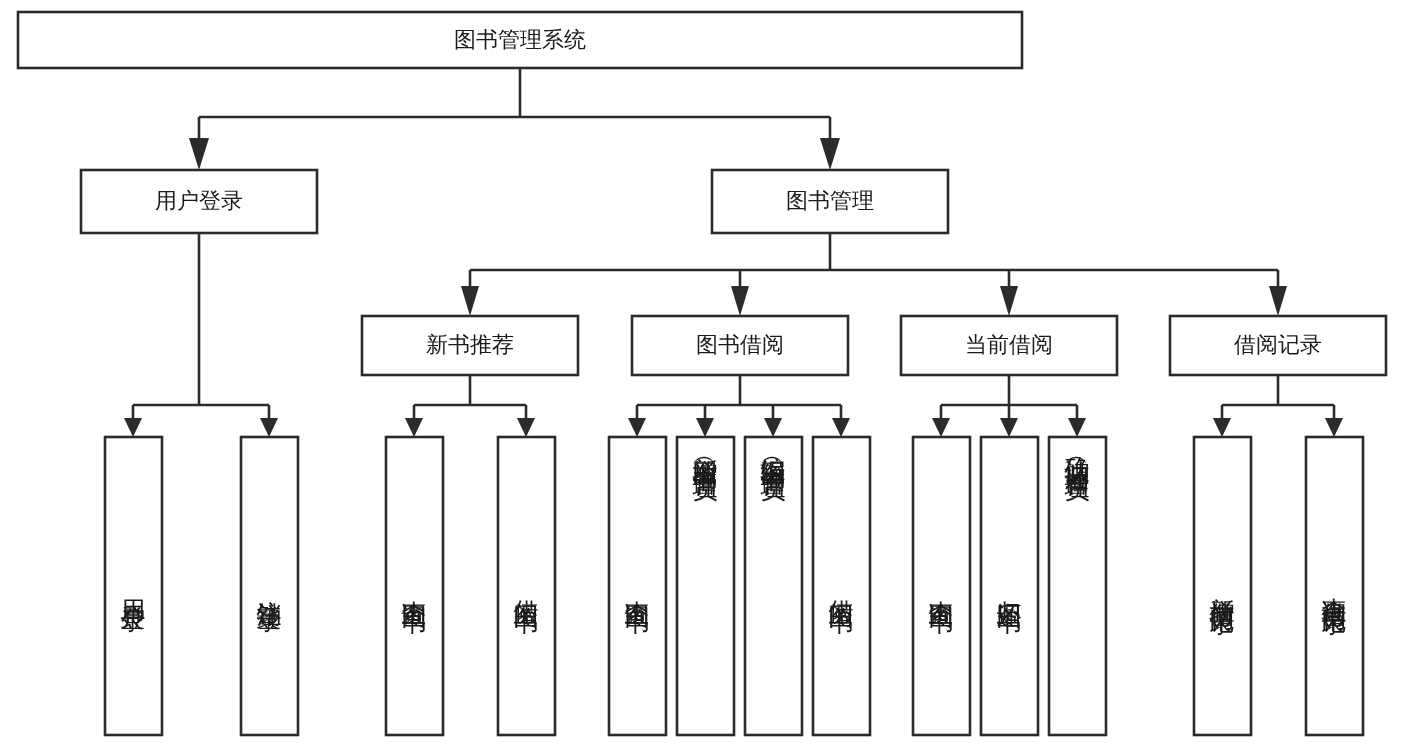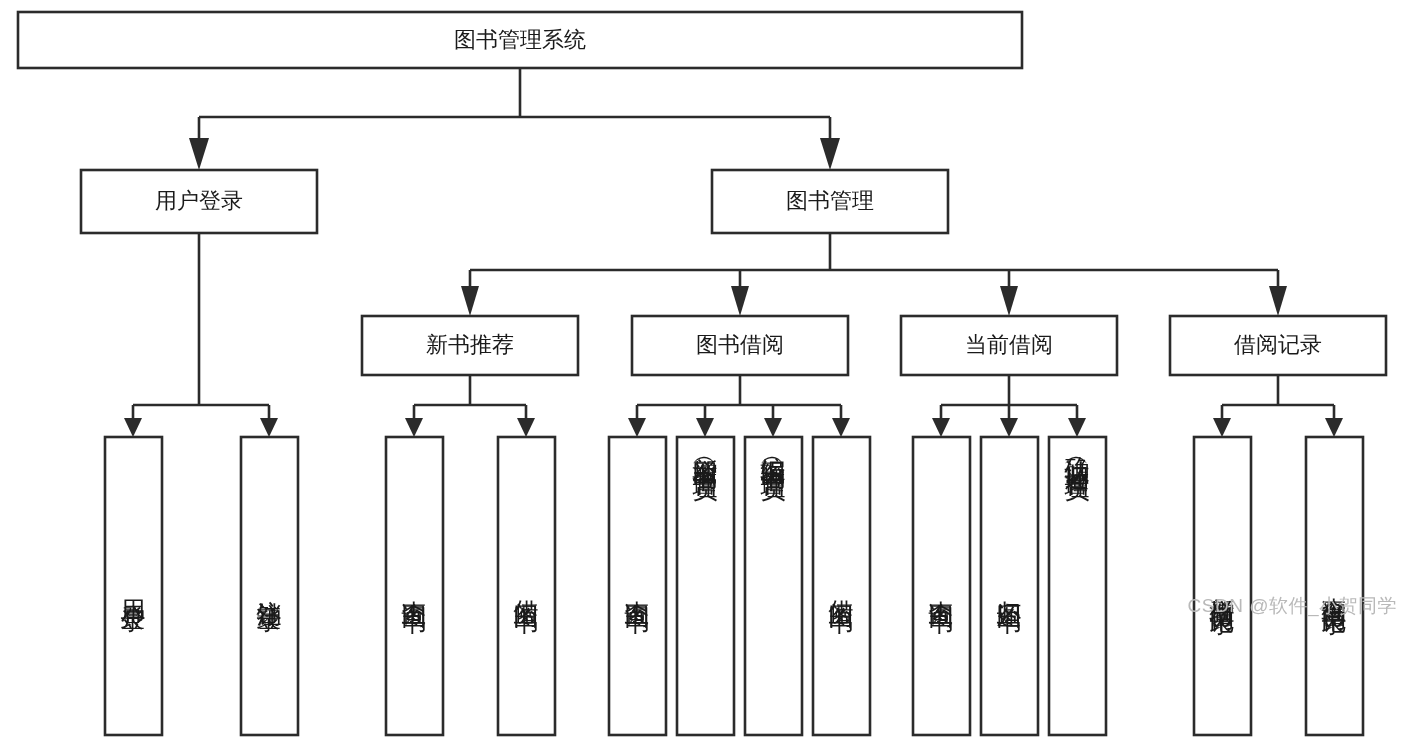--- a/index.html
+++ b/index.html
@@ -250,15 +250,14 @@
     <span class="leaf-label">确认归还（管理员）</span>
   </div>
 
   <div class="leaf-label-wrap" style="left:1194px; top:437px; width:57px; height:298px;">
     <span class="leaf-label">新增借阅记录</span>
   </div>
   <div class="leaf-label-wrap" style="left:1306px; top:437px; width:57px; height:298px;">
     <span class="leaf-label">查询借阅记录</span>
   </div>
 
-  <div class="watermark">CSDN @软件_小贺同学</div>
 
 </div>
 
 </body></html>

